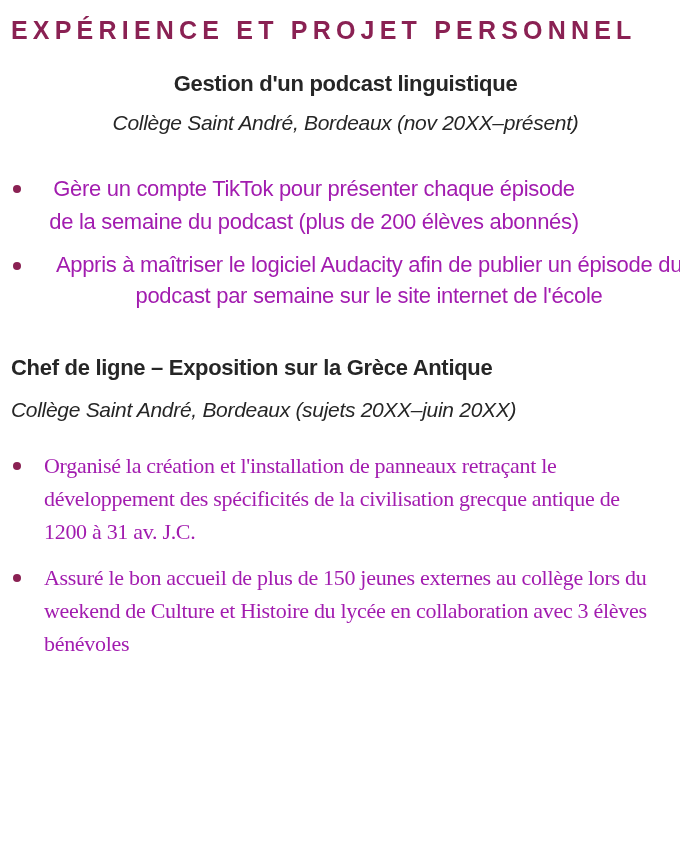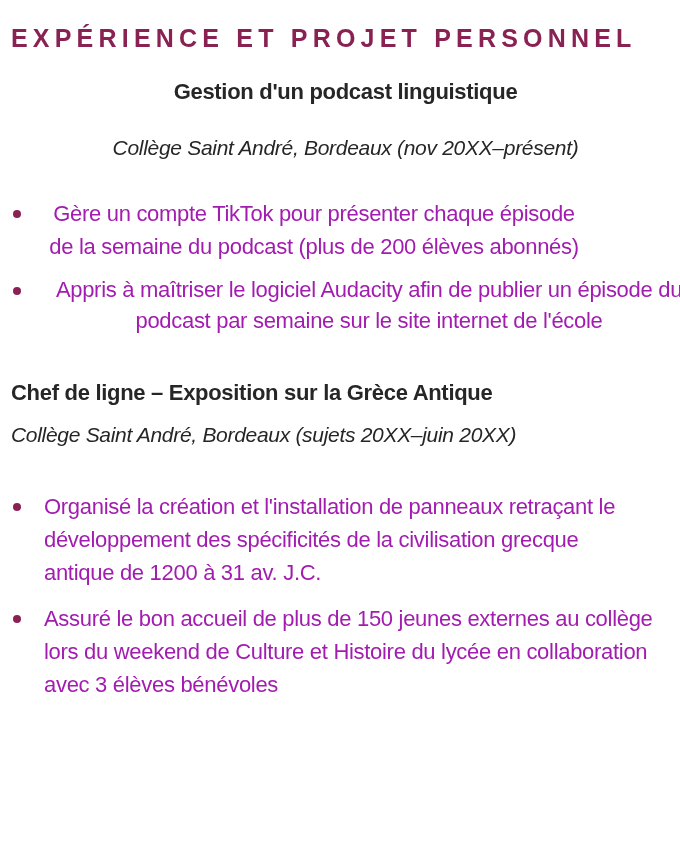--- a/index.html
+++ b/index.html
@@ -1,21 +1,21 @@
 <!DOCTYPE html>
 <html><head>
 <meta charset="utf-8">
 <style>
   html, body { margin: 0; padding: 0; background: #ffffff; }
   body {
     width: 680px; height: 859px; overflow: hidden;
     font-family: "Liberation Sans", "DejaVu Sans", sans-serif;
     color: #262626;
   }
-  .page { position: relative; padding: 12px 0 0 11px; }
+  .page { position: relative; padding: 4px 0 0 11px; }
   .section-title {
     margin: 0; padding-top: 9px;
     font-size: 25px; font-weight: bold; letter-spacing: 5.2px;
     color: #8a2153; line-height: 34px; white-space: nowrap;
   }
   .entry-title {
     font-size: 22px; font-weight: bold; color: #262626;
     line-height: 30px; letter-spacing: -0.3px;
   }
   .entry-sub {
@@ -35,37 +35,37 @@
   }
 </style>
 </head>
 <body>
 
 <div class="page">
   <h2 class="section-title">EXPÉRIENCE ET PROJET PERSONNEL</h2>
 
   <div style="margin-top:22px;text-align:center;">
     <div class="entry-title">Gestion d'un podcast linguistique</div>
-    <div class="entry-sub" style="margin-top:26px;">Collège Saint André, Bordeaux (nov 20XX–présent)</div>
+    <div class="entry-sub" style="margin-top:9px;">Collège Saint André, Bordeaux (nov 20XX–présent)</div>
     <ul class="bullets" style="margin-top:34px; width:600px;">
       <li style="width:540px;">
         <span class="dot"></span>
         <span>Gère un compte TikTok pour présenter chaque épisode de la semaine du podcast (plus de 200 élèves abonnés)</span>
       </li>
       <li style="margin-top:11px; width:650px; line-height:31px;">
         <span class="dot"></span>
         <span>Appris à maîtriser le logiciel Audacity afin de publier un épisode du podcast par semaine sur le site internet de l'école</span>
       </li>
     </ul>
   </div>
 
   <div style="margin-top:42px;">
     <div class="entry-title">Chef de ligne – Exposition sur la Grèce Antique</div>
     <div class="entry-sub" style="margin-top:12px;">Collège Saint André, Bordeaux (sujets 20XX–juin 20XX)</div>
-    <ul class="bullets" style="margin-top:40px;">
+    <ul class="bullets" style="margin-top:24px;font-family:Liberation Serif, serif;">
       <li style="width:600px;">
         <span class="dot"></span>
         <span>Organisé la création et l'installation de panneaux retraçant le développement des spécificités de la civilisation grecque antique de 1200 à 31 av. J.C.</span>
       </li>
       <li style="margin-top:13px; width:640px;">
         <span class="dot"></span>
         <span>Assuré le bon accueil de plus de 150 jeunes externes au collège lors du weekend de Culture et Histoire du lycée en collaboration avec 3 élèves bénévoles</span>
       </li>
     </ul>
   </div>

